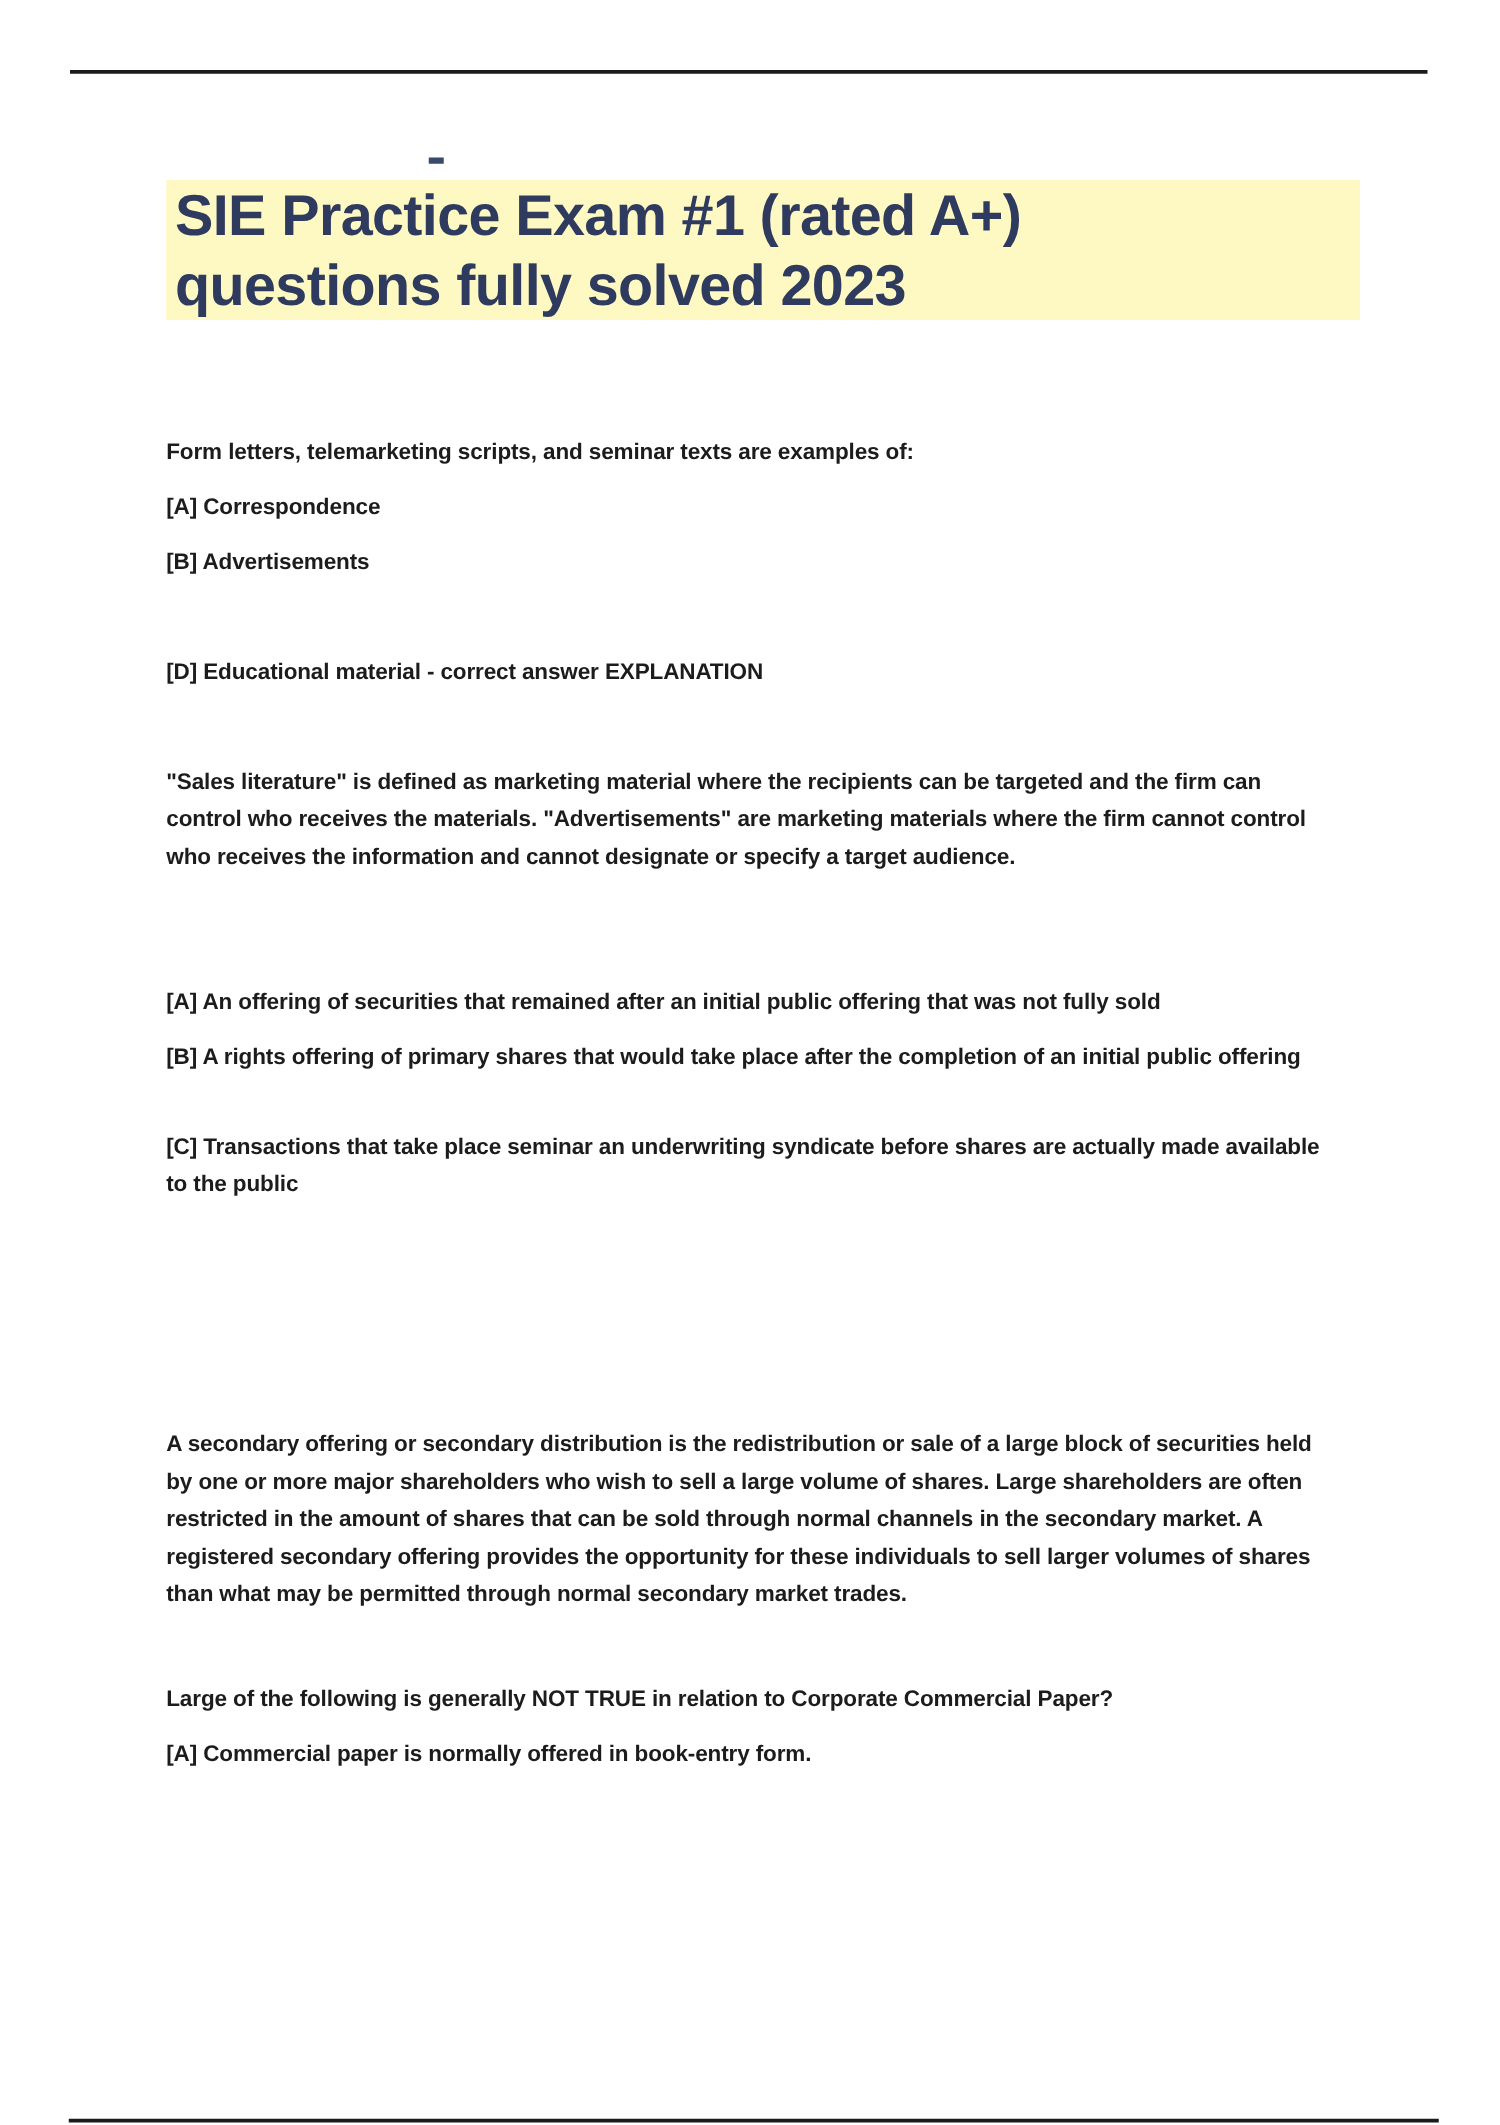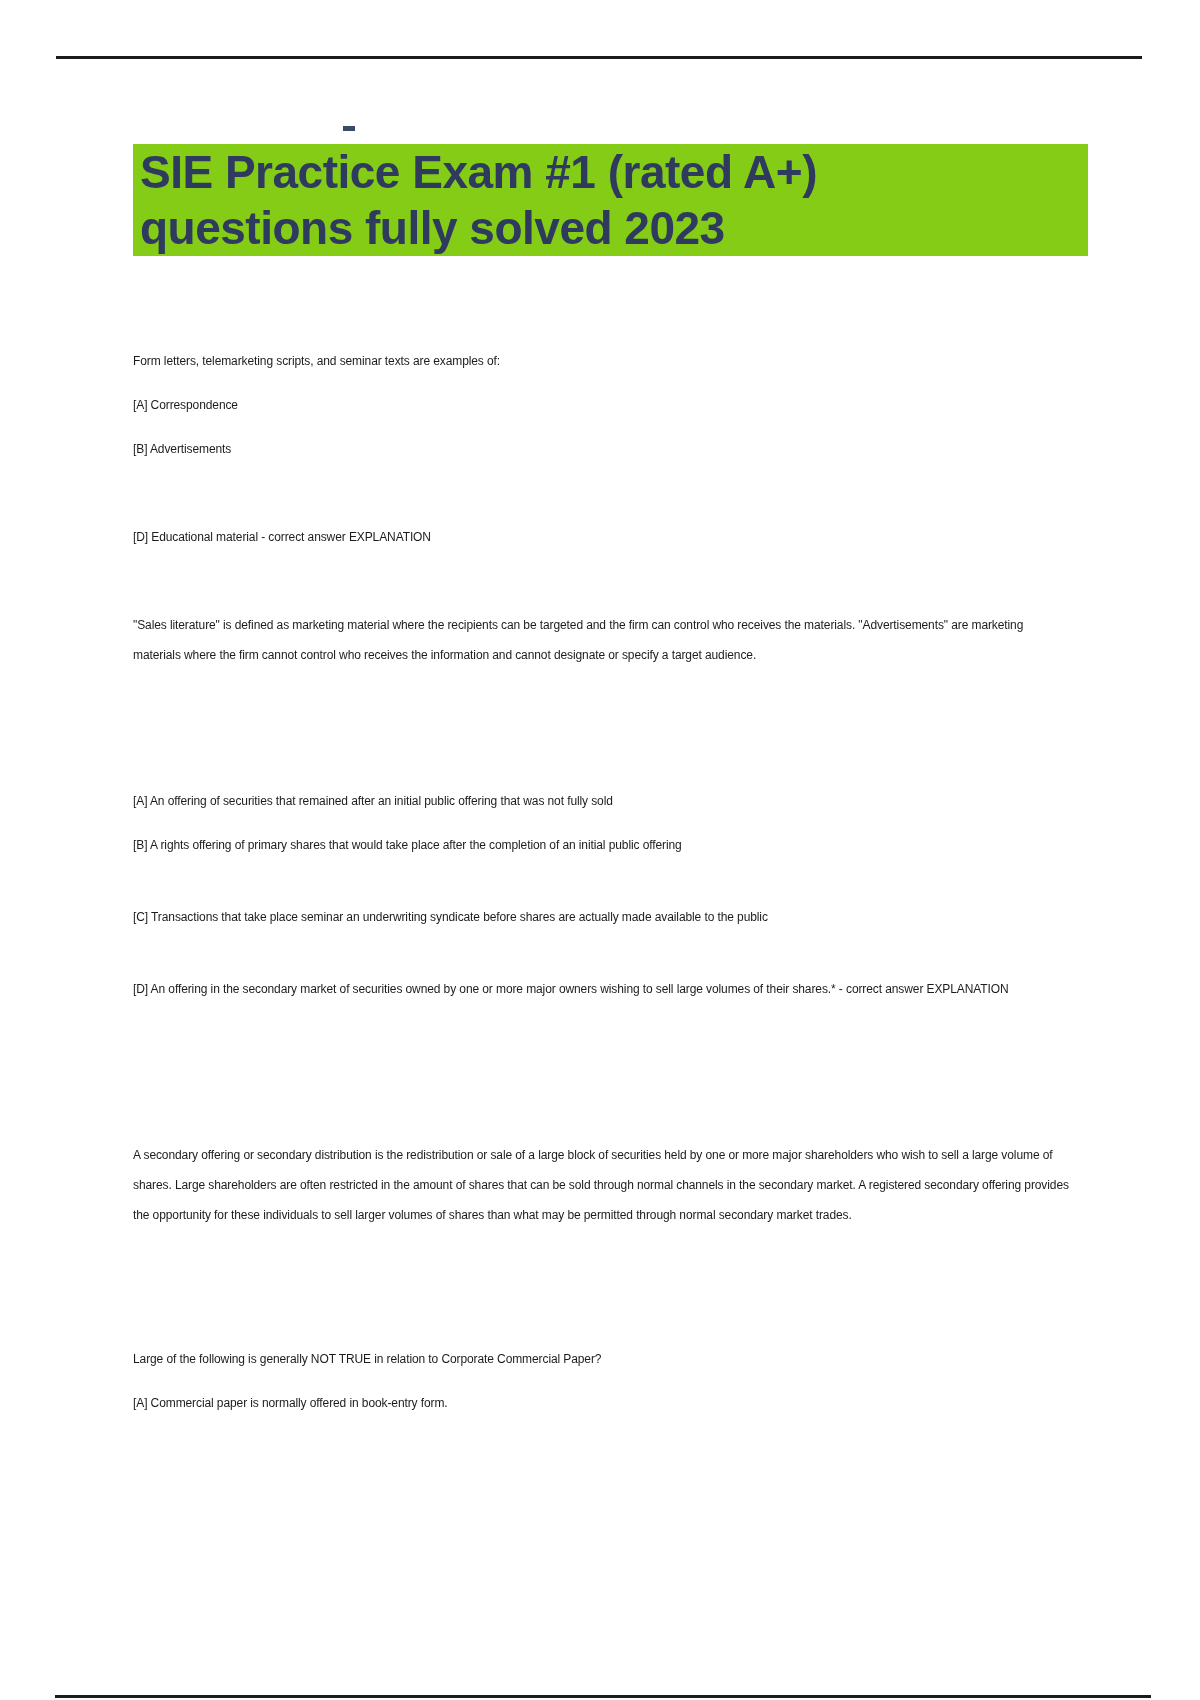--- a/index.html
+++ b/index.html
@@ -37,42 +37,43 @@
     width: 12px;
     height: 5px;
     background: #3a4a6b;
   }
   .title-block {
     position: absolute;
     left: 133px;
     top: 144px;
     width: 955px;
     height: 112px;
-    background: #84cc16;
+    background: #fef9c3;
     color: #2e3a5e;
     font-weight: bold;
     font-size: 46px;
     line-height: 56px;
     letter-spacing: -0.5px;
     padding-left: 7px;
     box-sizing: border-box;
     white-space: nowrap;
   }
   .title-line {
     display: block;
   }
   .para {
     position: absolute;
     left: 133px;
     width: 940px;
     margin: 0;
     color: #1c1c1c;
-    font-size: 12px;
+    font-size: 18px;
     line-height: 30px;
     letter-spacing: -0.1px;
+    font-weight: bold;
   }
 </style>
 </head>
 <body>
 
 <div class="page">
 
   <div class="rule rule-top"></div>
 
   <div class="stray-mark"></div>
@@ -84,21 +85,20 @@
 
   <p class="para" style="top:346px">Form letters, telemarketing scripts, and seminar texts are examples of:</p>
   <p class="para" style="top:390px">[A] Correspondence</p>
   <p class="para" style="top:434px">[B] Advertisements</p>
   <p class="para" style="top:522px">[D] Educational material - correct answer EXPLANATION</p>
   <p class="para" style="top:610px">"Sales literature" is defined as marketing material where the recipients can be targeted and the firm can control who receives the materials. "Advertisements" are marketing materials where the firm cannot control who receives the information and cannot designate or specify a target audience.</p>
 
   <p class="para" style="top:786px">[A] An offering of securities that remained after an initial public offering that was not fully sold</p>
   <p class="para" style="top:830px">[B] A rights offering of primary shares that would take place after the completion of an initial public offering</p>
   <p class="para" style="top:902px">[C] Transactions that take place seminar an underwriting syndicate before shares are actually made available to the public</p>
-  <p class="para" style="top:974px">[D] An offering in the secondary market of securities owned by one or more major owners wishing to sell large volumes of their shares.* - correct answer EXPLANATION</p>
   <p class="para" style="top:1140px">A secondary offering or secondary distribution is the redistribution or sale of a large block of securities held by one or more major shareholders who wish to sell a large volume of shares. Large shareholders are often restricted in the amount of shares that can be sold through normal channels in the secondary market. A registered secondary offering provides the opportunity for these individuals to sell larger volumes of shares than what may be permitted through normal secondary market trades.</p>
 
   <p class="para" style="top:1344px">Large of the following is generally NOT TRUE in relation to Corporate Commercial Paper?</p>
   <p class="para" style="top:1388px">[A] Commercial paper is normally offered in book-entry form.</p>
 
   <div class="rule rule-bottom"></div>
 
 </div>
 
 </body></html>

